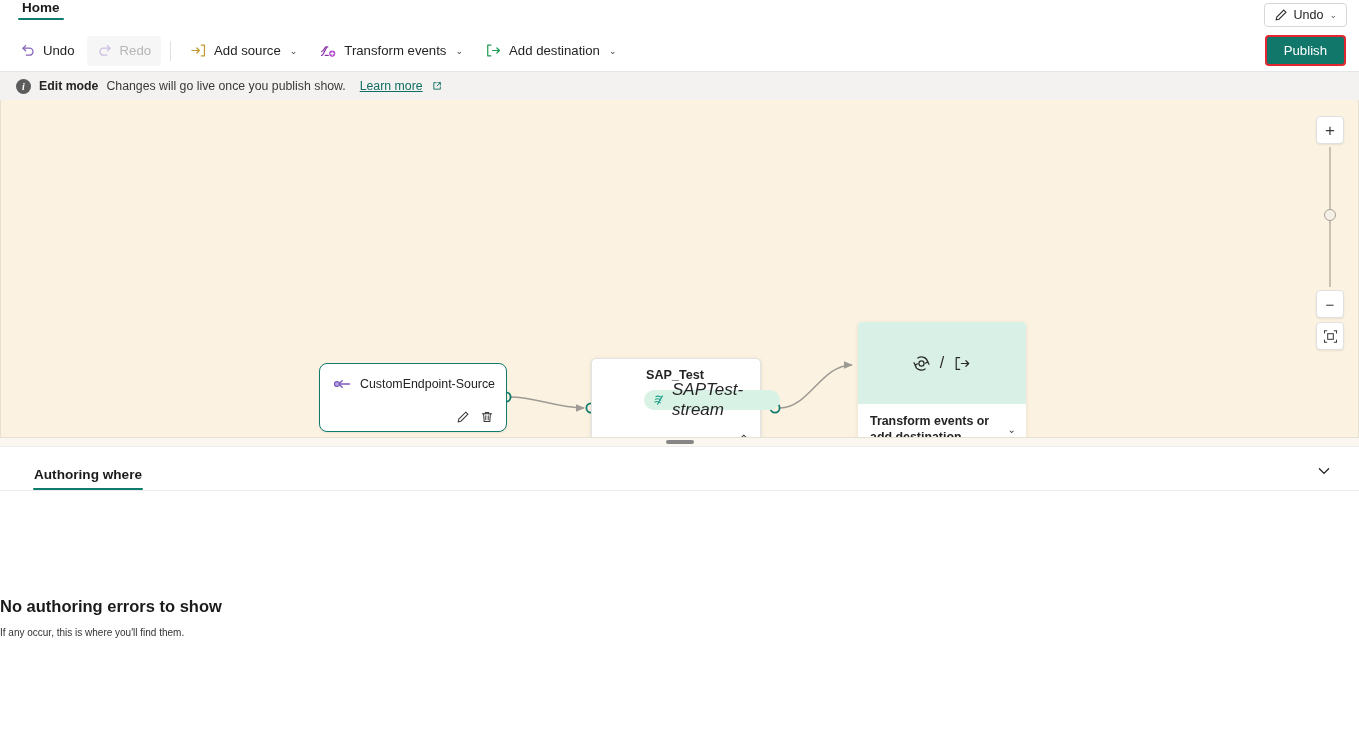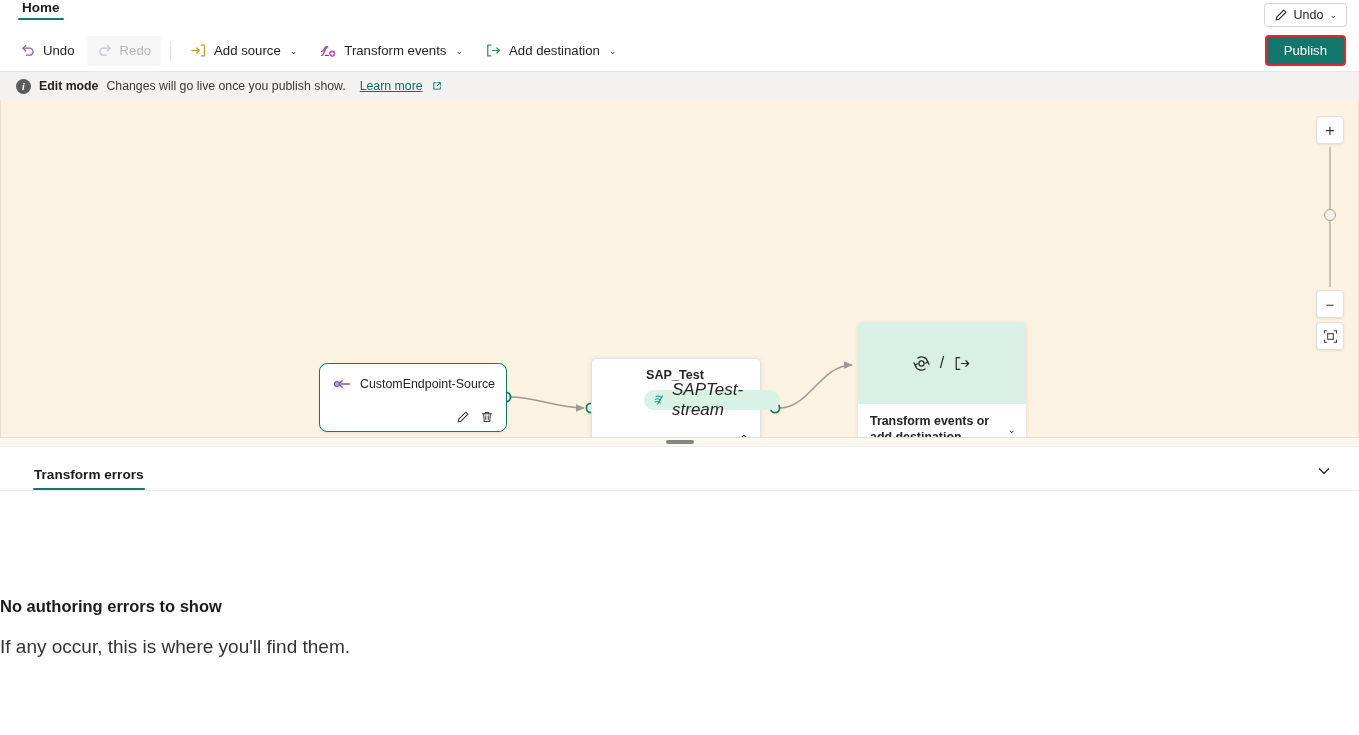--- a/index.html
+++ b/index.html
@@ -175,21 +175,21 @@
     height: 2.5px; background: #0f7b6c; border-radius: 2px;
   }
   .collapse {
     position: absolute; right: 22px; top: 12px; width: 26px; height: 24px;
     display: flex; align-items: center; justify-content: center; cursor: pointer;
   }
   .empty {
     position: absolute; left: 0; right: 0; top: 150px; text-align: left;
   }
   .empty .h { font-size: 16.5px; font-weight: 700; color: #1b1b1b; }
-  .empty .s { font-size: 19px; color: #333; margin-top: 20px; }
+  .empty .s { font-size: 10px; color: #333; margin-top: 11px; }
 
   svg { display: block; }
 </style>
 </head>
 <body>
 
 <div class="app">
 
   <div class="tabstrip">
     <div class="tab">
@@ -403,21 +403,21 @@
     </div>
   </div>
 
   <div class="splitter">
     <div class="grip"></div>
   </div>
 
   <div class="panel">
     <div class="panelhead">
       <div class="ptab">
-        <span>Transform errors</span>
+        <span>Authoring where</span>
         <div class="u"></div>
       </div>
       <div class="collapse">
         <span>
           <svg width="16" height="16" viewBox="0 0 16 16" fill="none" stroke="#242424" stroke-width="1.3" stroke-linecap="round" stroke-linejoin="round">
             <path d="M3.4 5.8L8 10.4l4.6-4.6"></path>
           </svg>
         </span>
       </div>
     </div>

